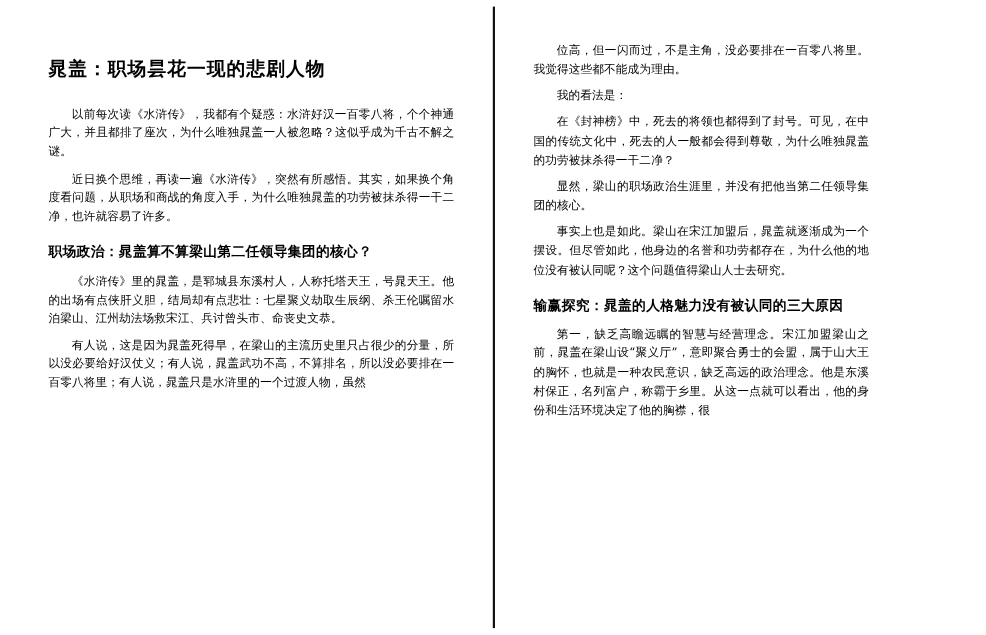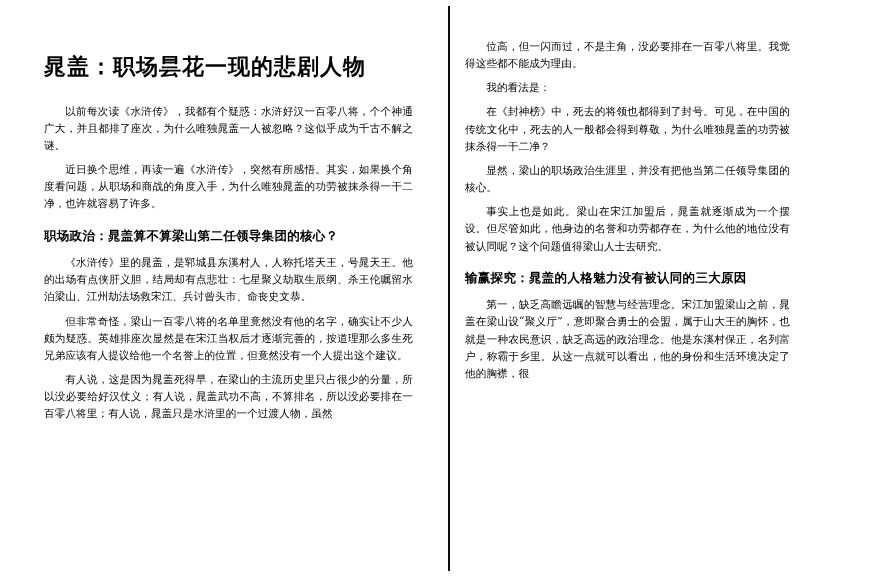--- a/index.html
+++ b/index.html
@@ -36,26 +36,26 @@
   .gutter .spine {
     position: absolute;
     top: 6px;
     bottom: 6px;
     left: 1px;
     width: 2px;
     background: #111;
   }
   .col-right {
     width: 365px;
-    padding: 10px 26px 10px 14px;
+    padding: 10px 26px 10px 34px;
   }
 
   h1.title {
     font-family: "DejaVu Serif", "Liberation Serif", serif;
-    font-size: 22px;
+    font-size: 17px;
     font-weight: bold;
     letter-spacing: 1px;
     margin: 42px 0 22px 0;
     line-height: 1.3;
   }
   h2.subhead {
     font-family: Liberation Sans, sans-serif;
     font-size: 12.5px;
     font-weight: bold;
     margin: 15px 0 9px 0;
@@ -82,21 +82,20 @@
 
   <div class="col col-left">
     <h1 class="title">晁盖：职场昙花一现的悲剧人物</h1>
 
     <p class="para">以前每次读《水浒传》，我都有个疑惑：水浒好汉一百零八将，个个神通广大，并且都排了座次，为什么唯独晁盖一人被忽略？这似乎成为千古不解之谜。</p>
     <p class="para">近日换个思维，再读一遍《水浒传》，突然有所感悟。其实，如果换个角度看问题，从职场和商战的角度入手，为什么唯独晁盖的功劳被抹杀得一干二净，也许就容易了许多。</p>
 
     <h2 class="subhead">职场政治：晁盖算不算梁山第二任领导集团的核心？</h2>
 
     <p class="para">《水浒传》里的晁盖，是郓城县东溪村人，人称托塔天王，号晁天王。他的出场有点侠肝义胆，结局却有点悲壮：七星聚义劫取生辰纲、杀王伦嘱留水泊梁山、江州劫法场救宋江、兵讨曾头市、命丧史文恭。</p>
-    <p class="para">但非常奇怪，梁山一百零八将的名单里竟然没有他的名字，确实让不少人颇为疑惑。英雄排座次显然是在宋江当权后才逐渐完善的，按道理那么多生死兄弟应该有人提议给他一个名誉上的位置，但竟然没有一个人提出这个建议。</p>
     <p class="para">有人说，这是因为晁盖死得早，在梁山的主流历史里只占很少的分量，所以没必要给好汉仗义；有人说，晁盖武功不高，不算排名，所以没必要排在一百零八将里；有人说，晁盖只是水浒里的一个过渡人物，虽然</p>
   </div>
 
   <div class="gutter">
     <div class="spine"></div>
   </div>
 
   <div class="col col-right">
     <p class="para para-top">位高，但一闪而过，不是主角，没必要排在一百零八将里。我觉得这些都不能成为理由。</p>
     <p class="para">我的看法是：</p>

